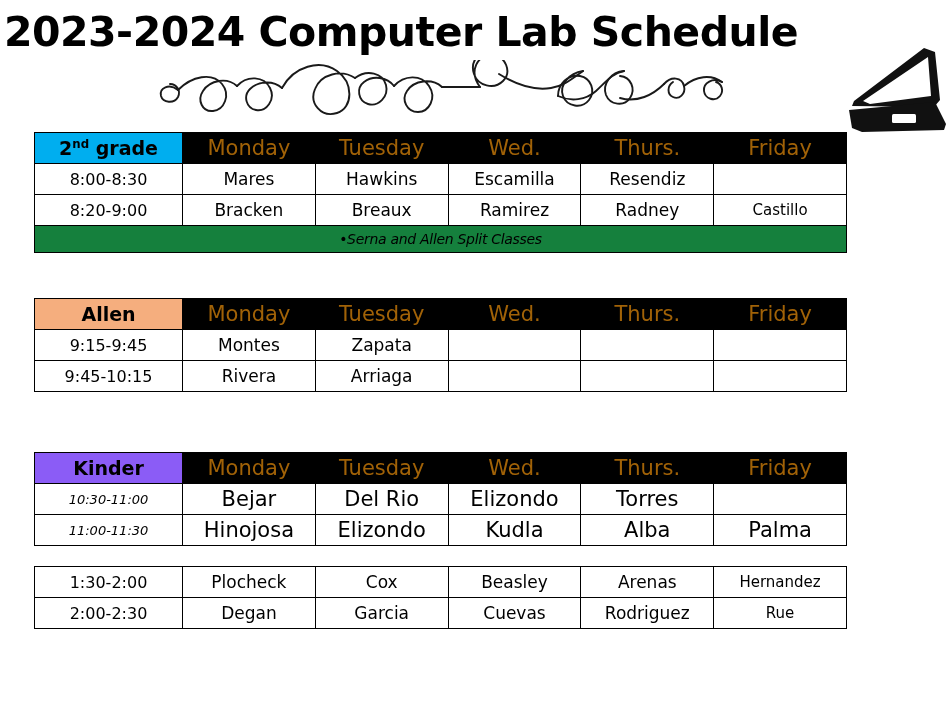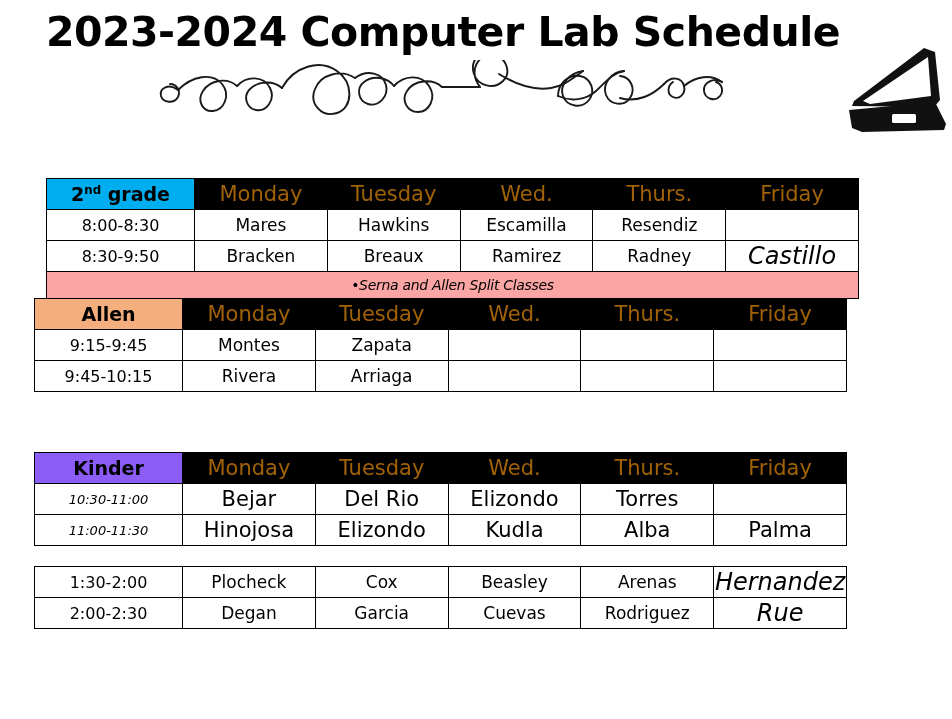--- a/index.html
+++ b/index.html
@@ -7,22 +7,22 @@
     width:952px;height:719px;
     background:#ffffff;
     font-family:"DejaVu Sans","Liberation Sans",sans-serif;
     overflow:hidden;
     position:relative;
   }
 
   
   #header{position:absolute;left:0;top:0;width:952px;height:120px;}
   #page-title{
-    position:absolute;left:13px;top:8px;width:860px;
-    text-align:center;
+    position:absolute;left:4px;top:8px;width:860px;
+    text-align:left;
     font-size:41px;
     font-weight:bold;
     letter-spacing:-0.5px;
     color:#000;
     font-family:"DejaVu Sans","Liberation Sans",sans-serif;
     white-space:nowrap;
   }
   #flourish{position:absolute;left:148px;top:60px;width:608px;height:56px;}
   #laptop{position:absolute;left:836px;top:44px;width:112px;height:96px;}
 
@@ -53,32 +53,32 @@
     color:#000;
     font-weight:bold;
     font-size:19px;
   }
   .sched .body td{
     background:#fff;
     font-size:17px;
     height:30px;
   }
   .sched .body td.time{font-size:16px;}
-  .sched .body td.big{font-size:24px;font-style:italic;}
+  .sched .body td.big{font-size:15px;}
   .note td{
-    background:#fca5a5;
+    background:#15803d;
     font-style:italic;
     font-size:14px;
     height:26px;
     text-align:center;
     letter-spacing:-0.3px;
   }
 
   
-  #table-2nd{left:46px;top:132px;width:812px;margin-top:46px;}
+  #table-2nd{left:34px;top:132px;width:812px;}
   #table-prek{left:34px;top:298px;width:812px;}
   #table-kinder{left:34px;top:452px;width:812px;}
   #table-1st{left:34px;top:566px;width:812px;}
 
   #table-kinder .body td{font-size:21px;}
   #table-kinder .body td.time{font-size:13px;font-style:italic;}
 
   
   .c-grade{width:148px;}
   .c-day{width:132.8px;}
@@ -144,21 +144,21 @@
         </tr>
         <tr class="body">
           <td class="time">8:00-8:30</td>
           <td>Mares</td>
           <td>Hawkins</td>
           <td>Escamilla</td>
           <td>Resendiz</td>
           <td></td>
         </tr>
         <tr class="body">
-          <td class="time">8:30-9:50</td>
+          <td class="time">8:20-9:00</td>
           <td>Bracken</td>
           <td>Breaux</td>
           <td>Ramirez</td>
           <td>Radney</td>
           <td class="big">Castillo</td>
         </tr>
         <tr class="note">
           <td colspan="6">•Serna and Allen Split Classes</td>
         </tr>
       </tbody>

